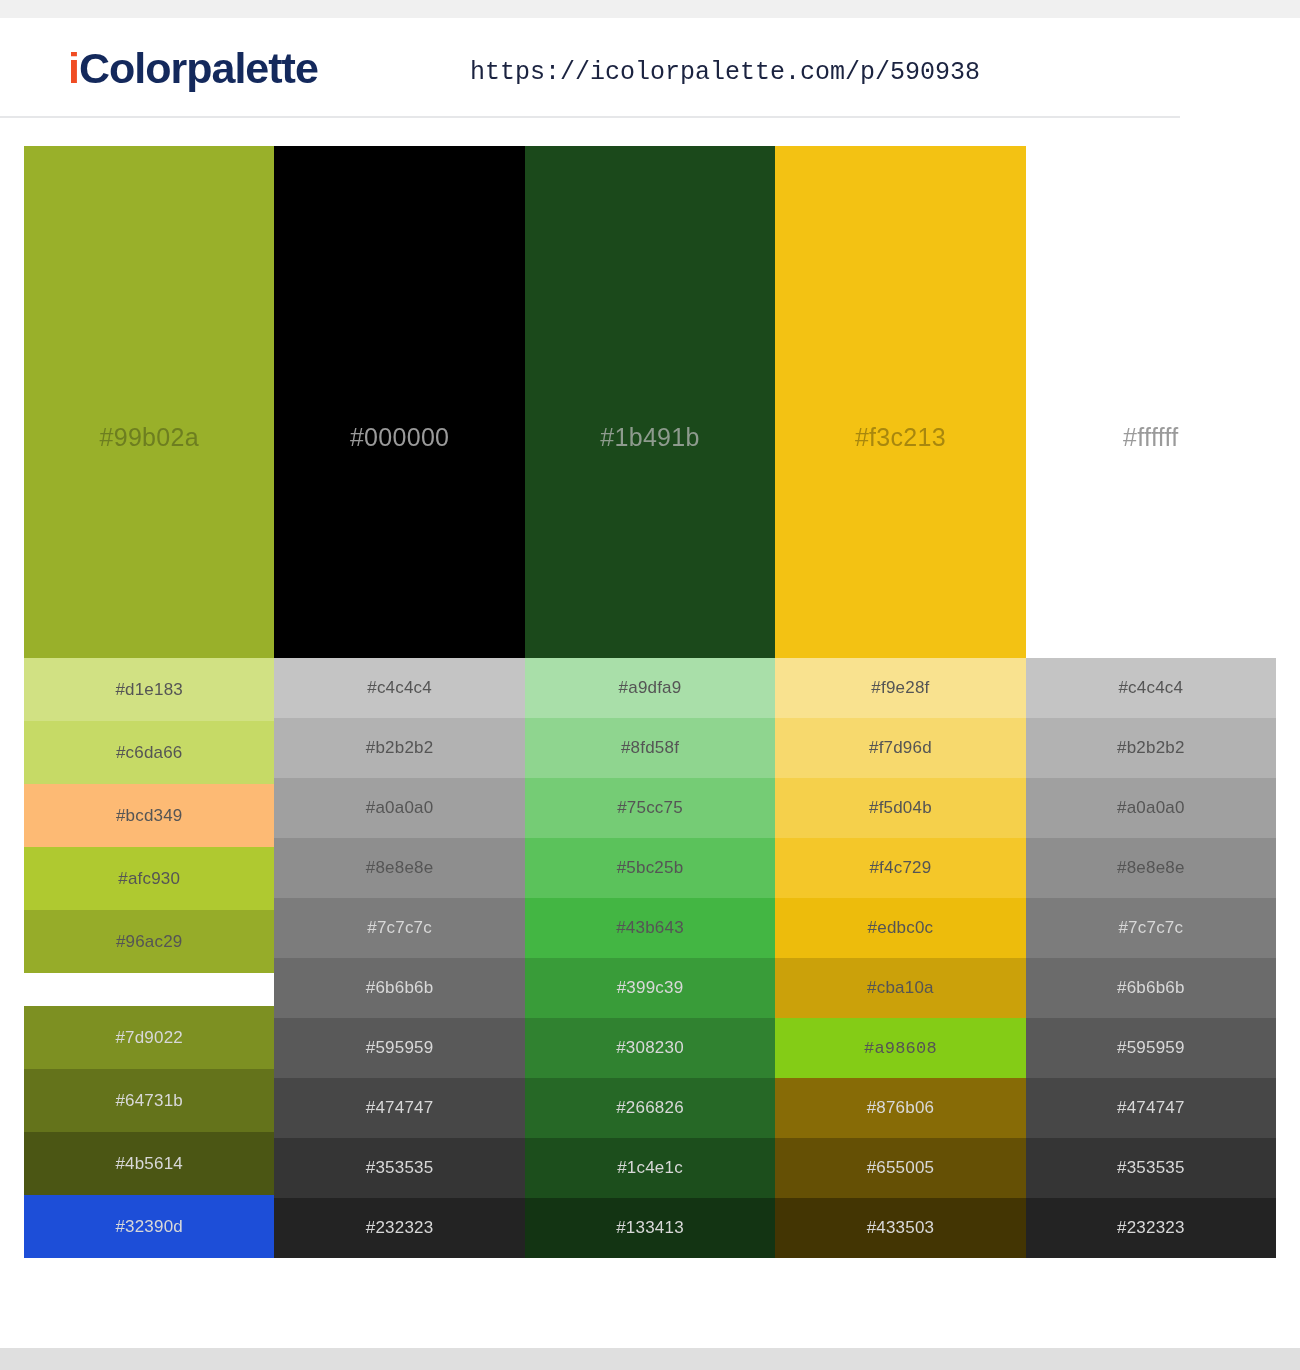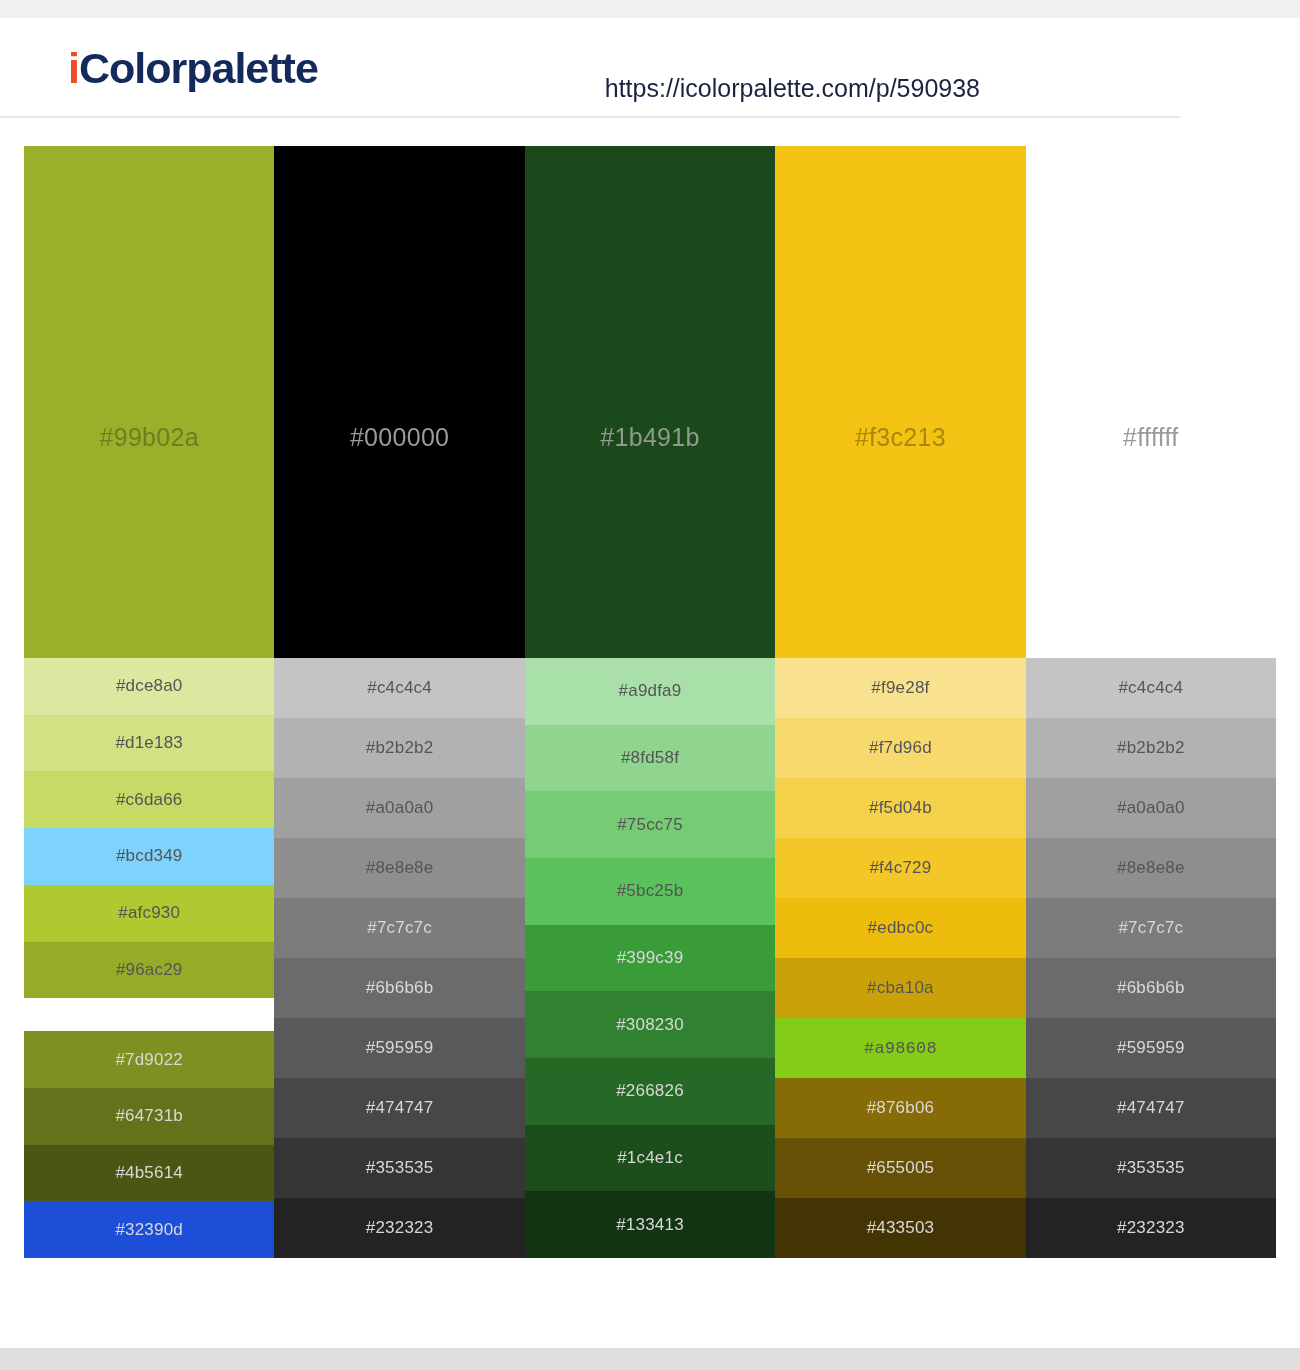--- a/index.html
+++ b/index.html
@@ -38,24 +38,25 @@
     font-size: 43px;
     font-weight: bold;
     letter-spacing: -1px;
     white-space: nowrap;
   }
   .logo .logo-i { color: #f04c23; }
   .logo .logo-rest { color: #14295c; }
 
   .site-url {
     position: absolute;
-    right: 200px; top: 56px;
+    right: 200px; top: 40px;
     font-size: 25px;
     color: #1b2340;
     white-space: nowrap;
+    font-family: Liberation Mono, monospace;
   }
 
   
   .palette-strip {
     position: absolute;
     left: 24px; top: 146px;
     width: 1252px; height: 582px;
     display: flex;
   }
   .swatch {
@@ -128,30 +129,27 @@
     <div class="swatch" style="background: rgb(243, 194, 19);">
       <span class="swatch-label" style="color: rgb(168, 135, 14);">#f3c213</span>
     </div>
     <div class="swatch" style="background: rgb(255, 255, 255);">
       <span class="swatch-label" style="color: rgb(154, 154, 154);">#ffffff</span>
     </div>
   </div>
 
 <div class="tint-grid">
     <div class="tint-col">
-      <div class="tint-cell" style="background: rgb(220, 232, 160);">
-        <span class="tint-label" style="color: rgb(85, 85, 85);">#dce8a0</span>
-      </div>
       <div class="tint-cell" style="background: rgb(209, 225, 131);">
         <span class="tint-label" style="color: rgb(85, 85, 85);">#d1e183</span>
       </div>
       <div class="tint-cell" style="background: rgb(198, 218, 102);">
         <span class="tint-label" style="color: rgb(85, 85, 85);">#c6da66</span>
       </div>
-      <div class="tint-cell" style="background: #7dd3fc;">
+      <div class="tint-cell" style="background: #fdba74;">
         <span class="tint-label" style="color: rgb(85, 85, 85);">#bcd349</span>
       </div>
       <div class="tint-cell" style="background: rgb(175, 201, 48);">
         <span class="tint-label" style="color: rgb(85, 85, 85);">#afc930</span>
       </div>
       <div class="tint-cell" style="background: rgb(150, 172, 41);">
         <span class="tint-label" style="color: rgb(85, 85, 85);">#96ac29</span>
       </div>
       <div class="tint-cell" style="background: rgb(125, 144, 34); margin-top: 33px;">
         <span class="tint-label" style="color: rgb(216, 216, 216);">#7d9022</span>
@@ -204,20 +202,23 @@
       </div>
       <div class="tint-cell" style="background: rgb(143, 213, 143);">
         <span class="tint-label" style="color: rgb(85, 85, 85);">#8fd58f</span>
       </div>
       <div class="tint-cell" style="background: rgb(117, 204, 117);">
         <span class="tint-label" style="color: rgb(85, 85, 85);">#75cc75</span>
       </div>
       <div class="tint-cell" style="background: rgb(91, 194, 91);">
         <span class="tint-label" style="color: rgb(85, 85, 85);">#5bc25b</span>
       </div>
+      <div class="tint-cell" style="background: rgb(67, 182, 67);">
+        <span class="tint-label" style="color: rgb(85, 85, 85);">#43b643</span>
+      </div>
       <div class="tint-cell" style="background: rgb(57, 156, 57);">
         <span class="tint-label" style="color: rgb(216, 216, 216);">#399c39</span>
       </div>
       <div class="tint-cell" style="background: rgb(48, 130, 48);">
         <span class="tint-label" style="color: rgb(216, 216, 216);">#308230</span>
       </div>
       <div class="tint-cell" style="background: rgb(38, 104, 38);">
         <span class="tint-label" style="color: rgb(216, 216, 216);">#266826</span>
       </div>
       <div class="tint-cell" style="background: rgb(28, 78, 28);">

